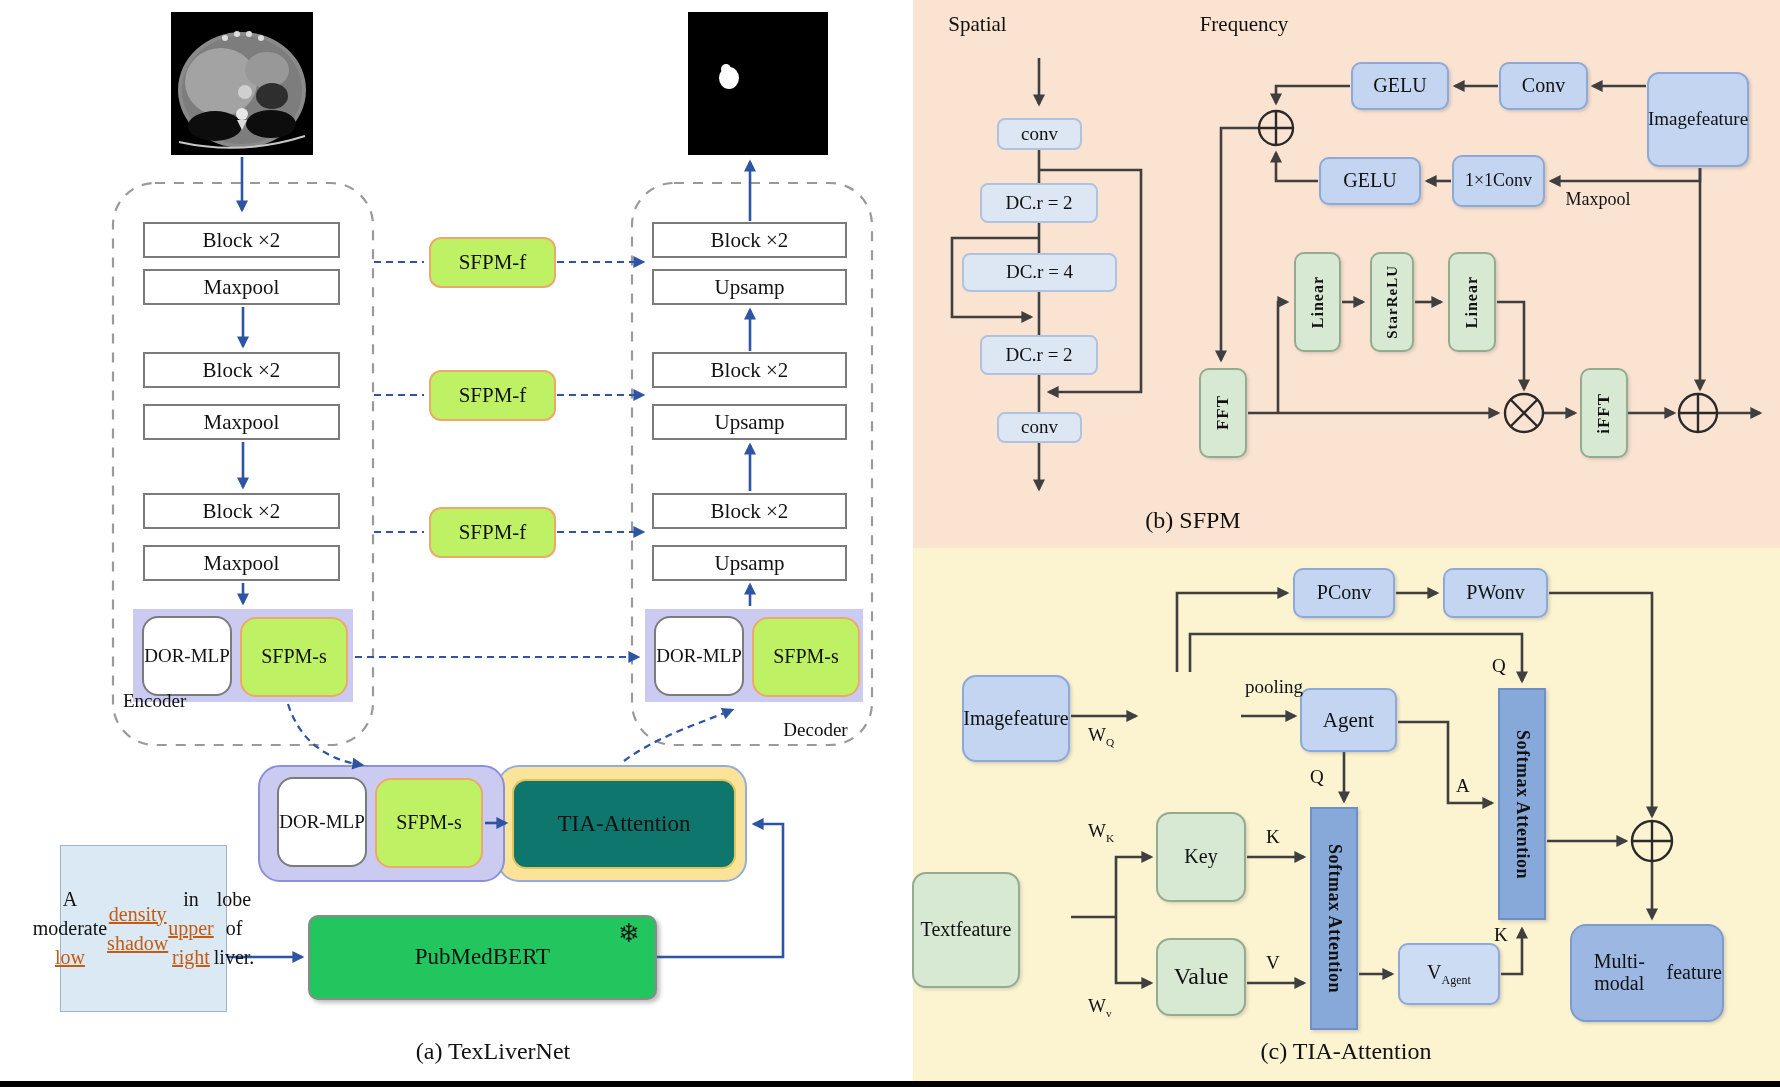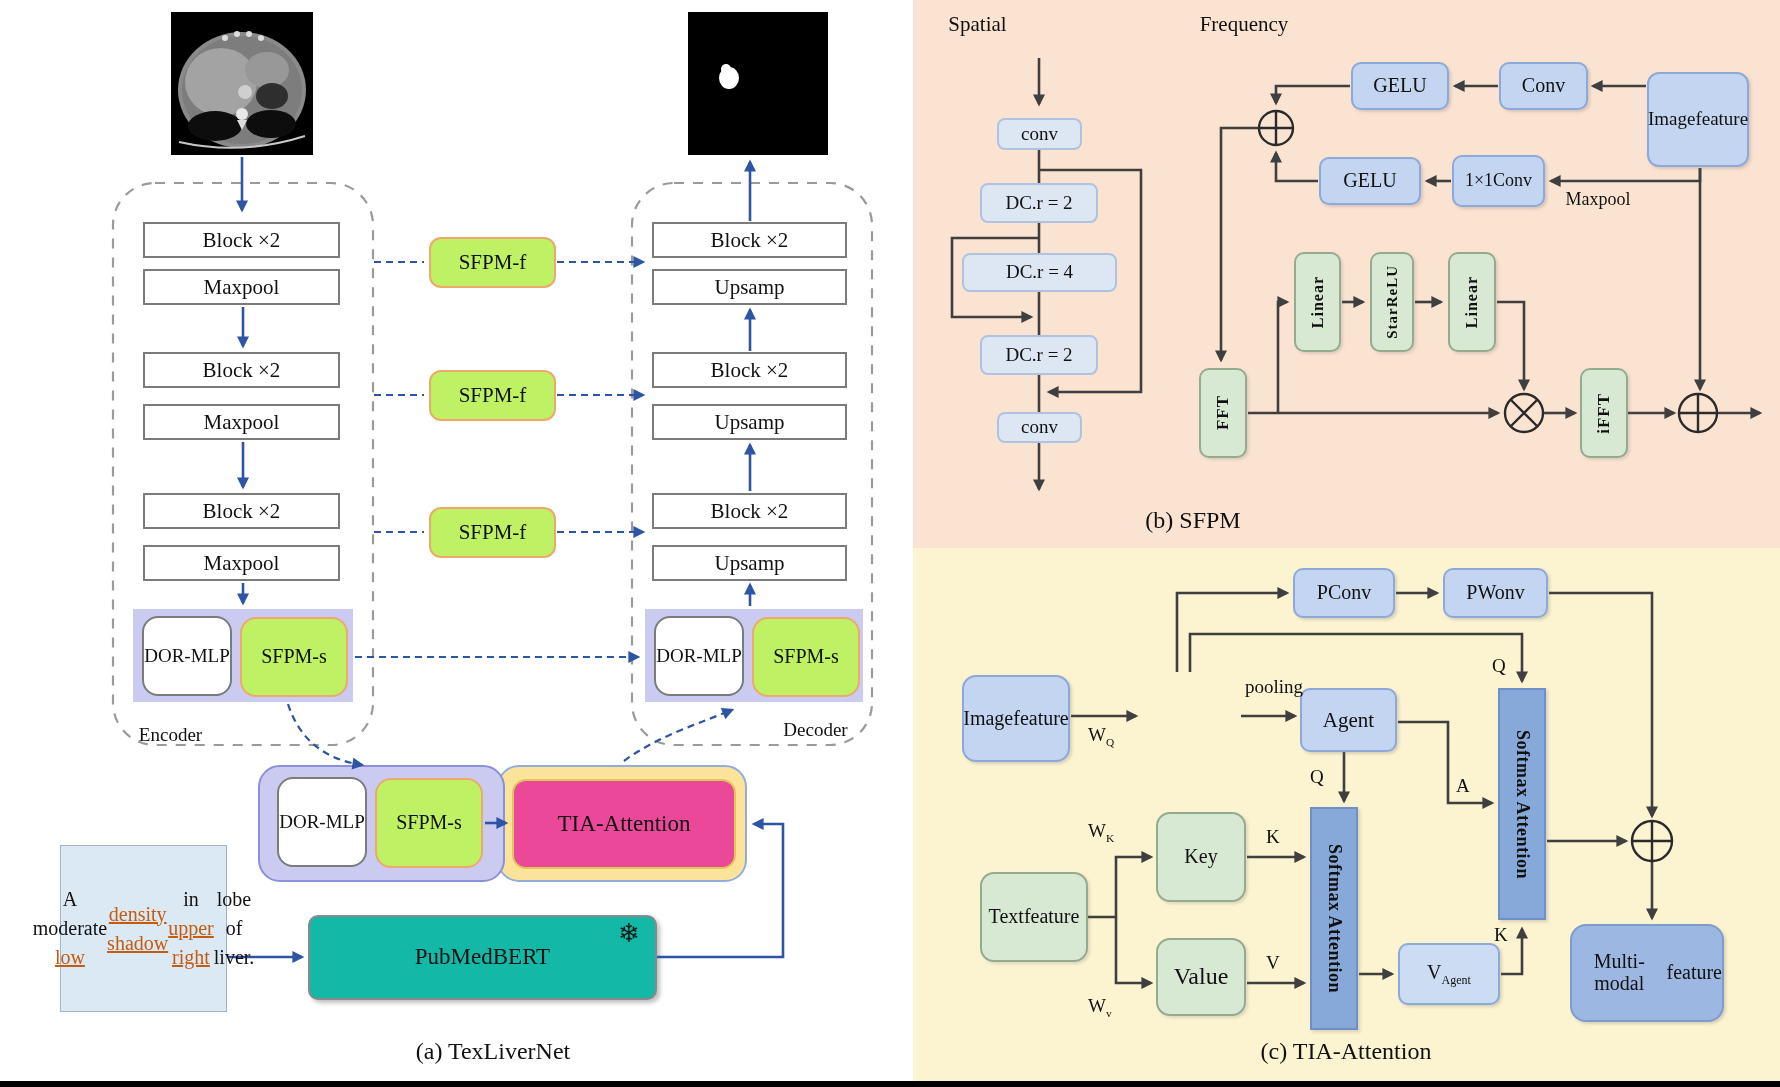--- a/index.html
+++ b/index.html
@@ -221,44 +221,44 @@
 
   <div class="abs" style="left:645px;top:609px;width:218px;height:93px;background:#cbcbf2"></div>
   <div class="box gray rnd16 col" style="left:654px;top:616px;width:90px;height:80px;font-size:19px">
       <span>DOR</span>
       <span>-MLP</span>
     </div>
   <div class="box orange rnd16" style="left:752px;top:617px;width:108px;height:80px;font-size:20px;border-radius:16px">
       <span>SFPM-s</span>
     </div>
 
-  <div class="lab" style="left:123px;top:724px;width:95px;text-align:center;font-size:19px"><span>Encoder</span></div>
+  <div class="lab" style="left:123px;top:690px;width:95px;text-align:left;font-size:19px"><span>Encoder</span></div>
   <div class="lab" style="left:768px;top:719px;width:95px;text-align:center;font-size:19px"><span>Decoder</span></div>
 
   <div class="abs" style="left:497px;top:765px;width:250px;height:117px;background:#fbe49a;border:2px solid #92acdf;border-radius:22px;box-sizing:border-box"></div>
   <div class="abs" style="left:258px;top:765px;width:247px;height:117px;background:#cbcbf2;border:2px solid #8b90da;border-radius:22px;box-sizing:border-box"></div>
   <div class="box gray rnd16 col" style="left:277px;top:777px;width:90px;height:90px;font-size:19px">
       <span>DOR</span>
       <span>-MLP</span>
     </div>
   <div class="box orange rnd16" style="left:375px;top:778px;width:108px;height:90px;font-size:20px;border-radius:16px">
       <span>SFPM-s</span>
     </div>
-  <div class="box" style="left:512px;top:779px;width:224px;height:90px;background:#ec4899;border:2px solid #dfc55e;border-radius:14px;font-size:23px">
+  <div class="box" style="left:512px;top:779px;width:224px;height:90px;background:#0f766e;border:2px solid #dfc55e;border-radius:14px;font-size:23px">
       <span>TIA-Attention</span>
     </div>
 
   <div class="box col" style="left:60px;top:845px;width:167px;height:167px;background:#dbe9f5;border:1.5px solid #9fb4c8;font-size:20px;line-height:29px">
     <div><span>A moderate </span><span class="hl">low</span></div>
     <div><span class="hl">density shadow</span></div>
     <div><span>in </span><span class="hl">upper right</span></div>
     <div><span>lobe of liver.</span></div>
   </div>
 
-  <div class="box" style="left:308px;top:915px;width:349px;height:85px;background:#14b8a6;border:2px solid #8a8a8a;border-radius:10px;font-size:23px;box-shadow:3px 3px 4px rgba(0,0,0,.25)">
+  <div class="box" style="left:308px;top:915px;width:349px;height:85px;background:#22c55e;border:2px solid #8a8a8a;border-radius:10px;font-size:23px;box-shadow:3px 3px 4px rgba(0,0,0,.25)">
     <span>PubMedBERT</span>
   </div>
   <div class="lab" style="left:618px;top:918px;font-size:26px;color:#1a1a1a"><span>❄</span></div>
 
   <div class="lab ctr" style="left:343px;top:1038px;width:300px;font-size:24px"><span>(a) TexLiverNet</span></div>
 
   <div class="lab ctr" style="left:930px;top:12px;width:95px;font-size:21px"><span>Spatial</span></div>
   <div class="lab ctr" style="left:1188px;top:12px;width:112px;font-size:21px"><span>Frequency</span></div>
 
   <div class="box lt" style="left:997px;top:118px;width:85px;height:32px;font-size:19px">
@@ -329,21 +329,21 @@
       <span>Agent</span>
     </div>
 
   <div class="box bar" style="left:1498px;top:688px;width:48px;height:232px;font-size:18px;font-weight:600">
       <span class="vd">Softmax Attention</span>
     </div>
   <div class="box bar" style="left:1310px;top:807px;width:48px;height:223px;font-size:18px;font-weight:600">
       <span class="vd">Softmax Attention</span>
     </div>
 
-  <div class="box green col" style="left:980px;top:872px;width:108px;height:90px;border-radius:14px;font-size:20px">
+  <div class="box green col" style="left:912px;top:872px;width:108px;height:116px;border-radius:14px;font-size:20px">
       <span>Text</span>
       <span>feature</span>
     </div>
   <div class="box green" style="left:1156px;top:812px;width:90px;height:90px;border-radius:14px;font-size:20px">
       <span>Key</span>
     </div>
   <div class="box green" style="left:1156px;top:938px;width:90px;height:78px;border-radius:14px;font-size:24px">
       <span>Value</span>
     </div>
 

